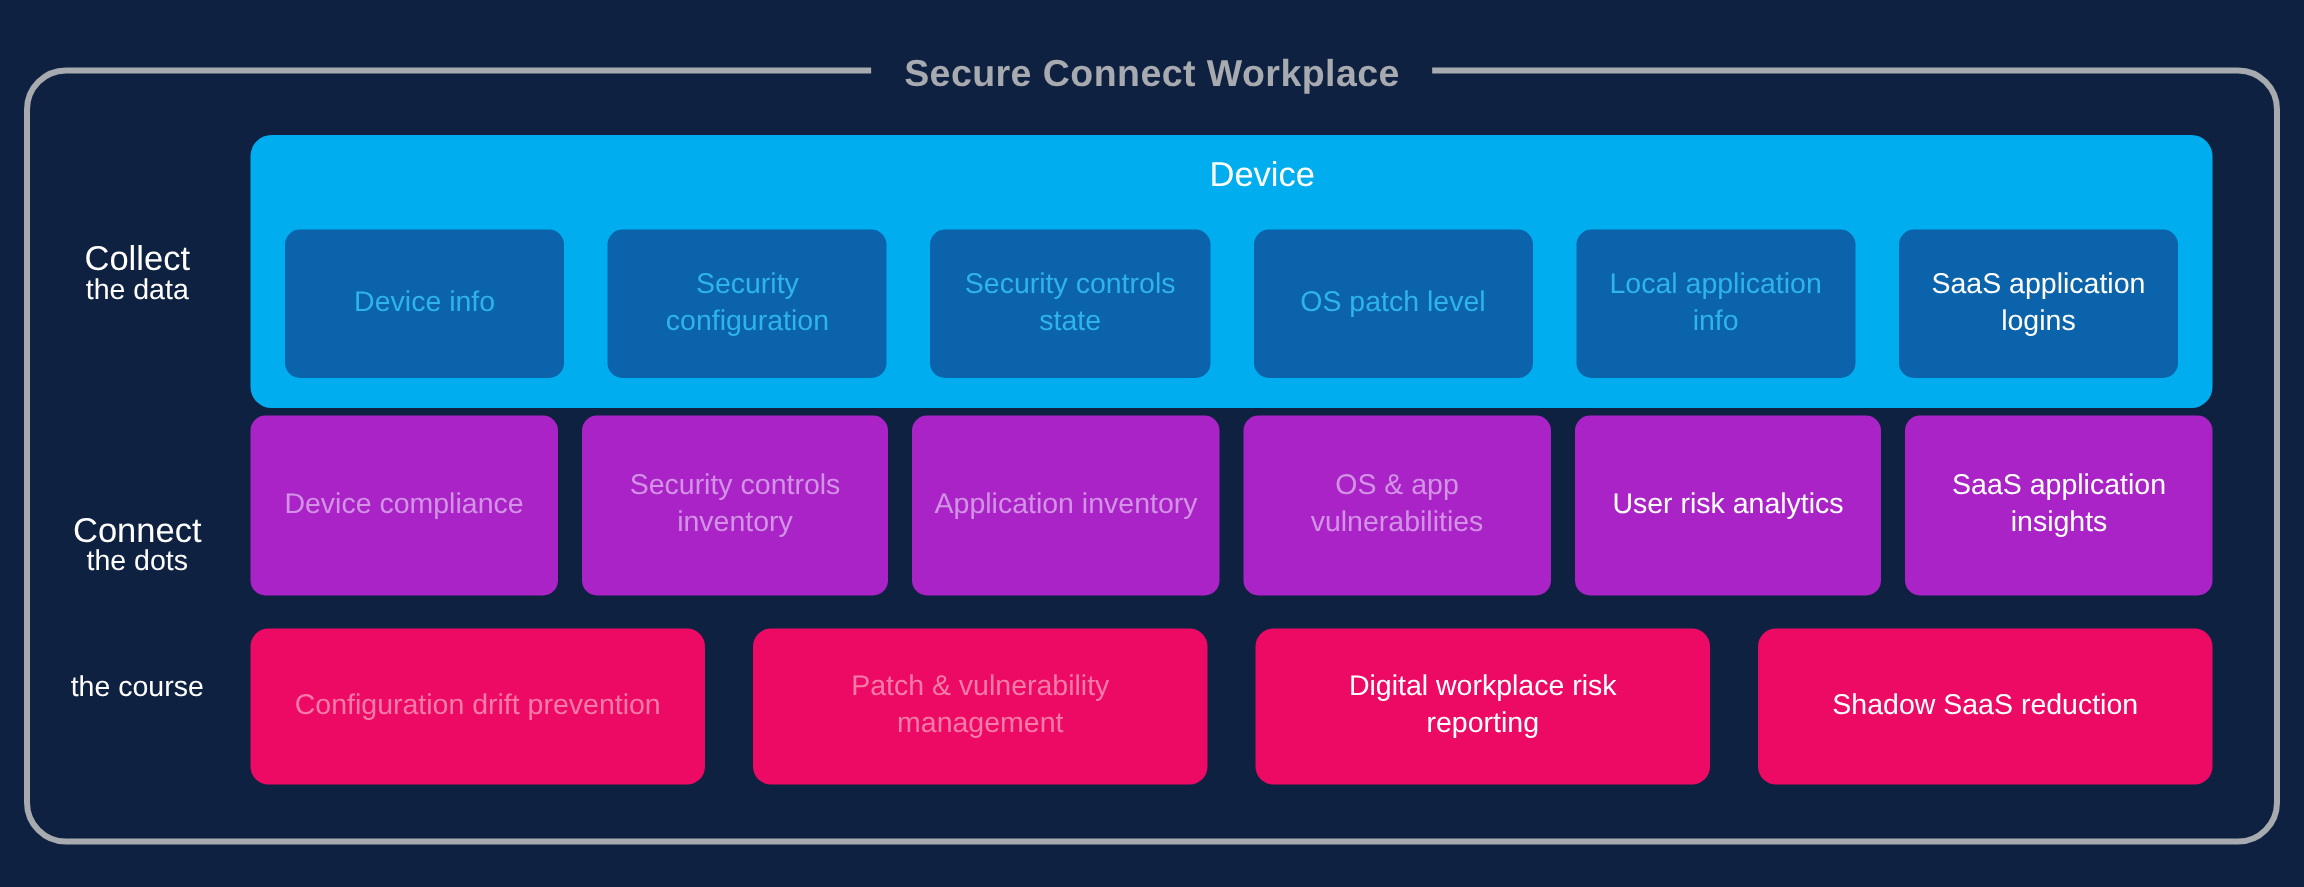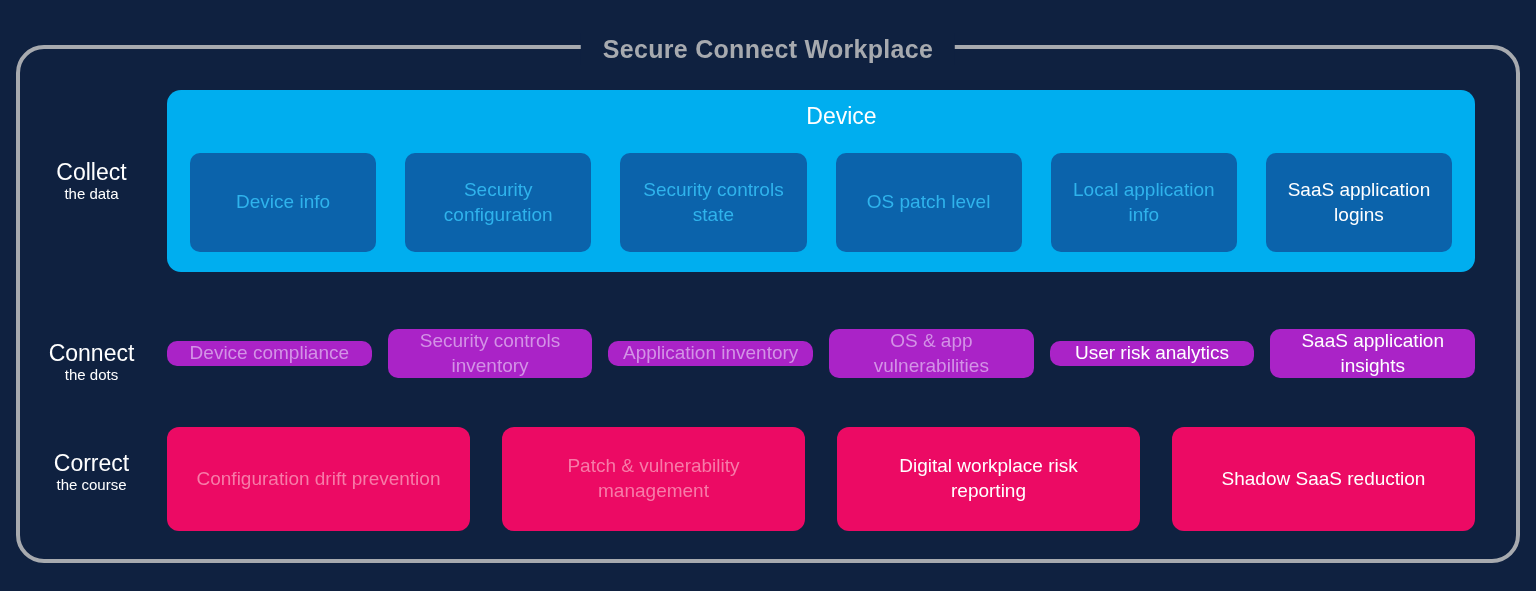--- a/index.html
+++ b/index.html
@@ -16,21 +16,21 @@
   .diagram-title {
     position:absolute; top:-16px; left:50%; transform:translateX(-50%);
     background:#0F2140; padding:0 22px; white-space:nowrap;
     color:#A7AAAF; font-size:25px; font-weight:600; line-height:32px;
     letter-spacing:0.3px;
   }
   .row-label {
     position:absolute; left:16px; width:151px; text-align:center; color:#FFFFFF;
   }
   .row-label .main { display:block; font-size:23px; font-weight:500; line-height:26px; }
-  .row-label .sub  { display:block; font-size:15px; font-weight:400; line-height:18px; }
+  .row-label .sub  { display:block; font-size:19px; font-weight:400; line-height:18px; }
   .label-collect { top:159px;text-align:center; }
   .label-connect { top:340px; }
   .label-correct { top:450px; }
   .content { position:absolute; left:167px; top:90px; width:1308px; }
   .device-group {
     height:182px; background:#00AEEF; border-radius:14px; position:relative;padding-left:41px;
   }
   .device-title {
     text-align:center; padding-top:13px; color:#FFFFFF;
     font-size:23px; font-weight:500;
@@ -41,40 +41,39 @@
   }
   .node {
     flex:1; border-radius:10px; display:flex; align-items:center;
     justify-content:center; text-align:center; font-size:19px;
     font-weight:500; line-height:1.3; padding:0 14px;
   }
   .blue   { background:#0B63AB; color:#2FB3EC; }
   .purple { background:#AA23C7; color:#D392E6; }
   .pink   { background:#EC0A64; color:#F77BA8; border-radius:12px; padding:0 28px; }
   .highlight { color:#FFFFFF; }
-  .row-connect { margin-top:30px; height:103px; display:flex; gap:16px;align-items:center; }
+  .row-connect { margin-top:5px; height:120px; display:flex; gap:16px; }
   .row-correct { margin-top:22px; height:104px; display:flex; gap:32px; }
 </style>
 </head>
 <body>
 
 <div class="frame">
   <div class="diagram-title">Secure Connect Workplace</div>
 </div>
 
 <div class="row-label label-collect">
   <span class="main">Collect</span>
   <span class="sub">the data</span>
 </div>
 <div class="row-label label-connect">
   <span class="main">Connect</span>
   <span class="sub">the dots</span>
 </div>
 <div class="row-label label-correct">
-  <span class="main">Correct</span>
   <span class="sub">the course</span>
 </div>
 
 <div class="content">
 
   <div class="device-group">
     <div class="device-title">Device</div>
     <div class="device-boxes">
       <div class="node blue">
           <span>Device info</span>

